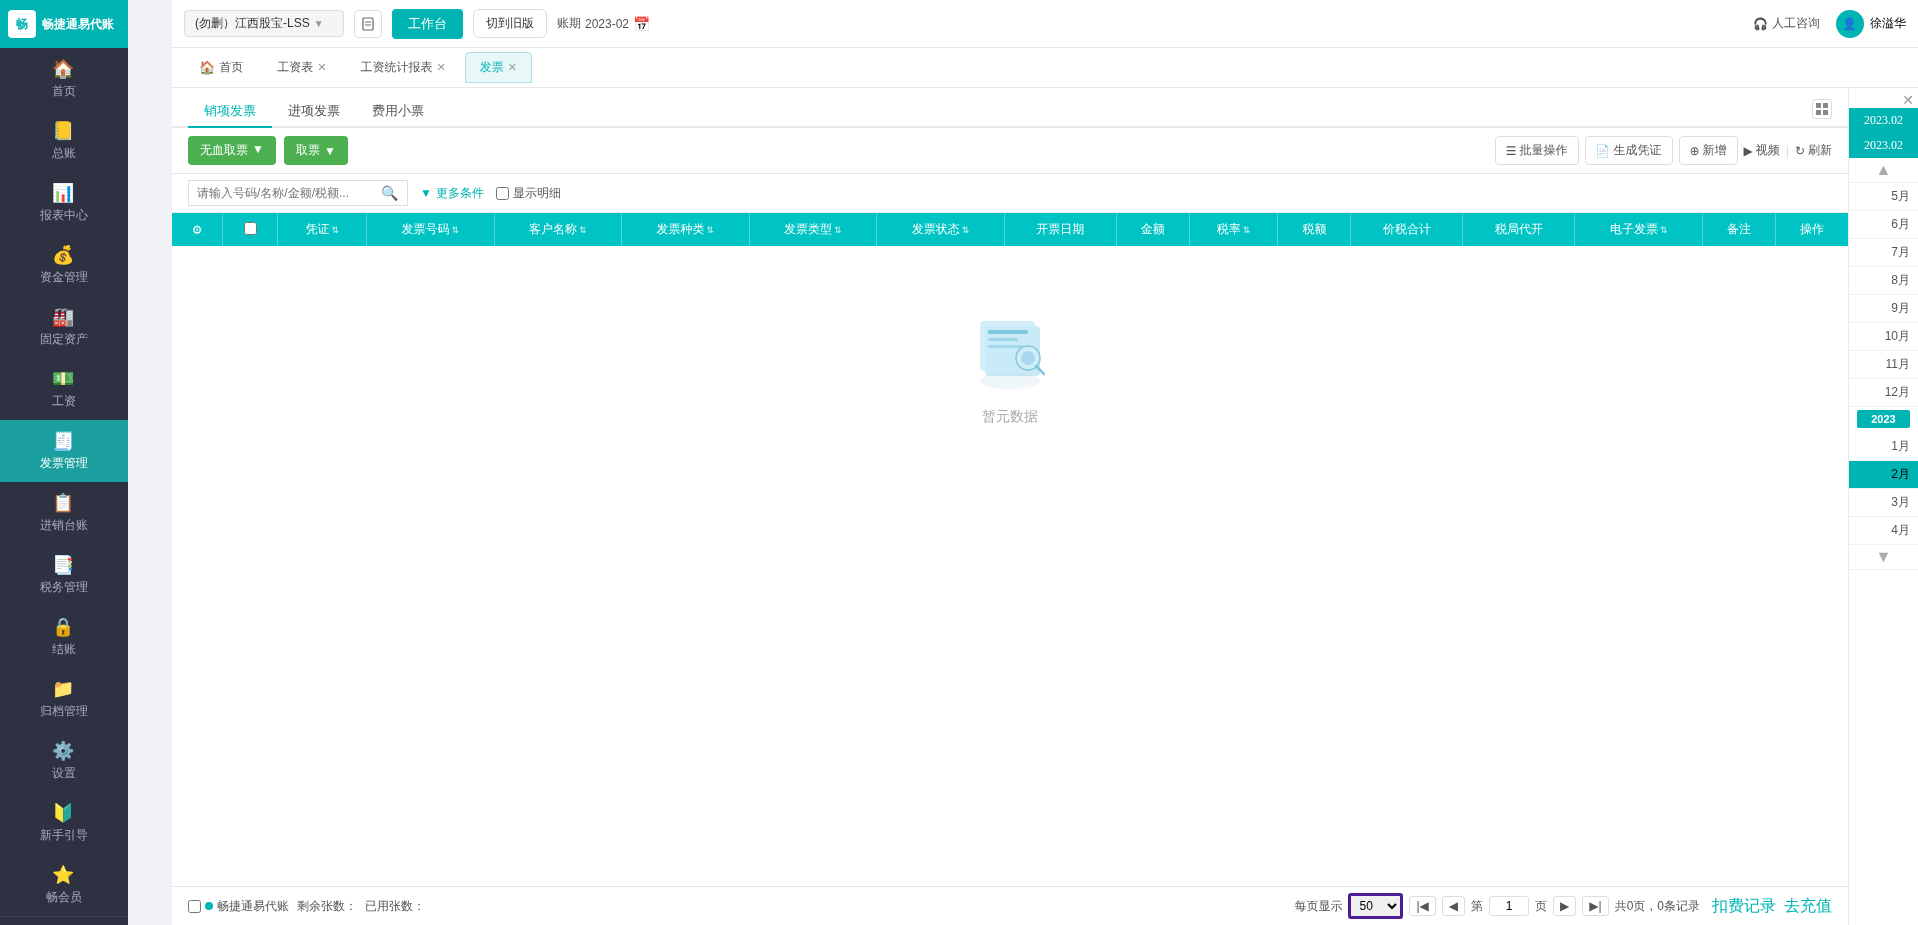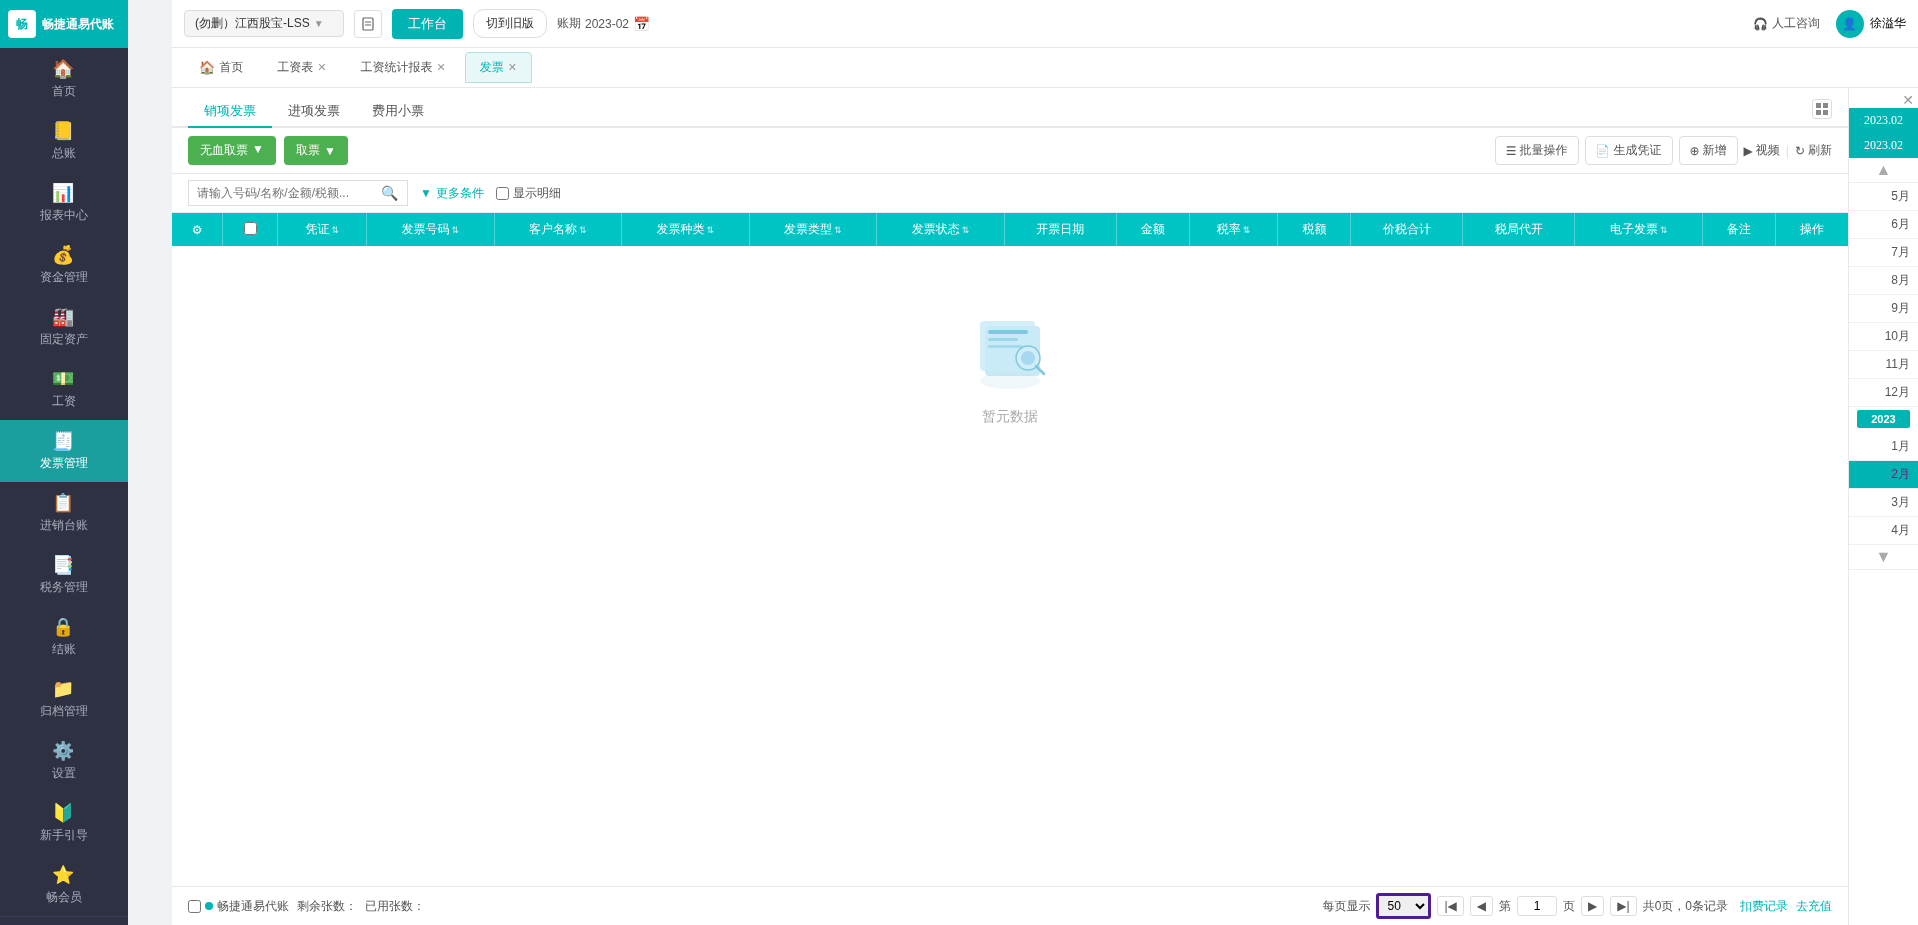--- a/index.html
+++ b/index.html
@@ -107,21 +107,21 @@
       border: none;
       border-radius: 4px;
       padding: 6px 16px;
       cursor: pointer;
       font-size: 13px;
     }
     .old-version-btn {
       background: #fff;
       color: #333;
       border: 1px solid #ddd;
-      border-radius: 11px;
+      border-radius: 6px;
       padding: 5px 12px;
       cursor: pointer;
       font-size: 12px;
     }
     .period-label {
       display: flex; align-items: center; gap: 4px;
       color: #555;
       font-size: 13px;
     }
     .period-icon { color: #00b4b4; font-size: 14px; cursor: pointer; }
@@ -378,21 +378,21 @@
       width: 40px; text-align: center;
       border: 1px solid #ddd; border-radius: 3px;
       padding: 2px 4px; font-size: 12px;
     }
     .per-page-select {
       border: 3px solid #4c1d95; border-radius: 3px;
       padding: 2px 4px; font-size: 12px; cursor: pointer;
     }
     .total-text { color: #555; font-size: 12px; }
     .import-export-links { display: flex; gap: 8px; }
-    .link-btn { color: #00b4b4; cursor: pointer; font-size: 12px; text-decoration: none; }
+    .link-btn { color: #00b4b4; cursor: pointer; font-size: 16px; text-decoration: none; }
 
     
     .date-panel {
       width: 70px;
       background: #fff;
       border-left: 1px solid #e8e8e8;
       display: flex;
       flex-direction: column;
       overflow-y: auto;
       flex-shrink: 0;
@@ -411,21 +411,21 @@
     .date-item {
       padding: 5px 8px;
       cursor: pointer;
       color: #555;
       text-align: right;
       border-bottom: 1px solid #f0f0f0;
       font-size: 12px;
     }
     .date-item.active {
       background: #00b4b4;
-      color: #701a75;
+      color: #000000;
     }
     .date-nav-buttons {
       display: flex; flex-direction: column; align-items: center;
       padding: 4px 0;
       border-bottom: 1px solid #eee;
     }
     .date-nav-up, .date-nav-down {
       background: none; border: none;
       cursor: pointer; color: #aaa; font-size: 16px; line-height: 1;
     }

